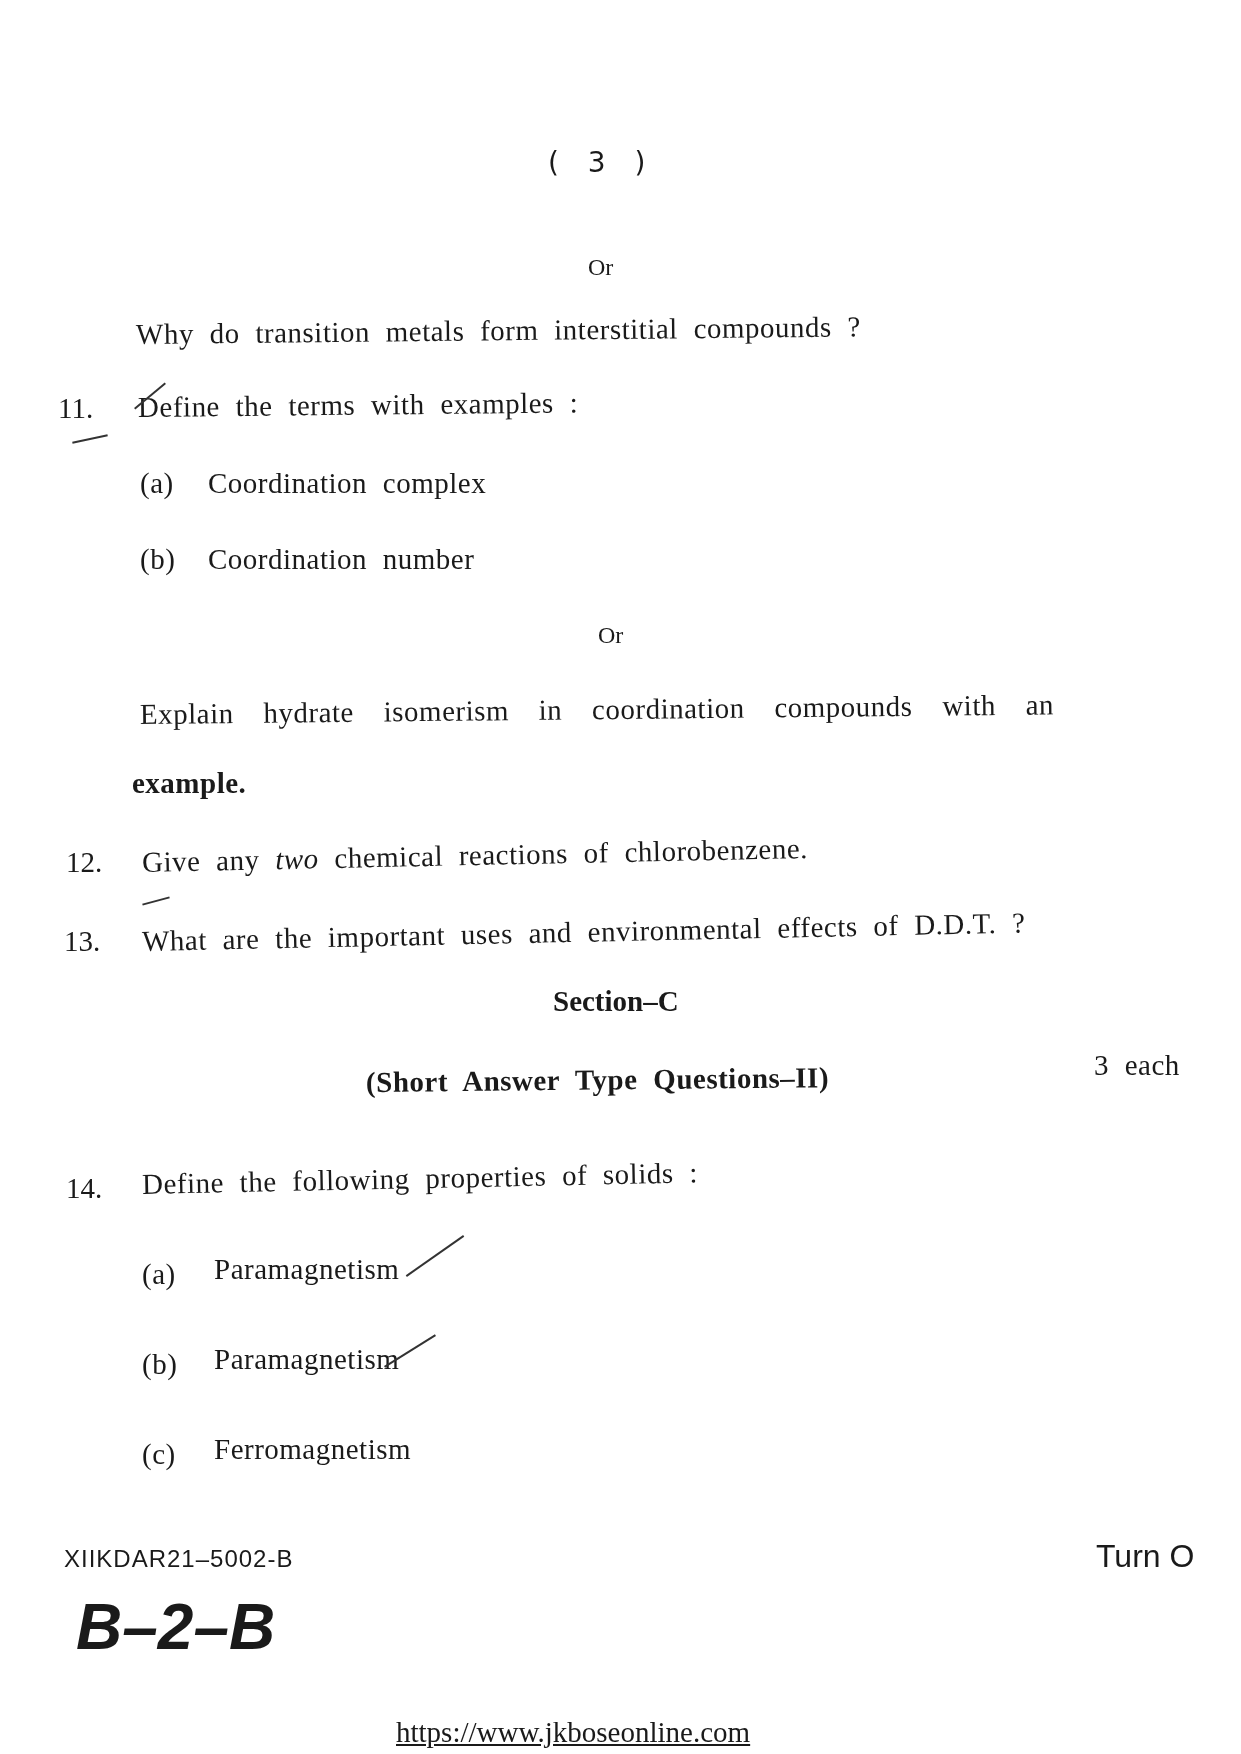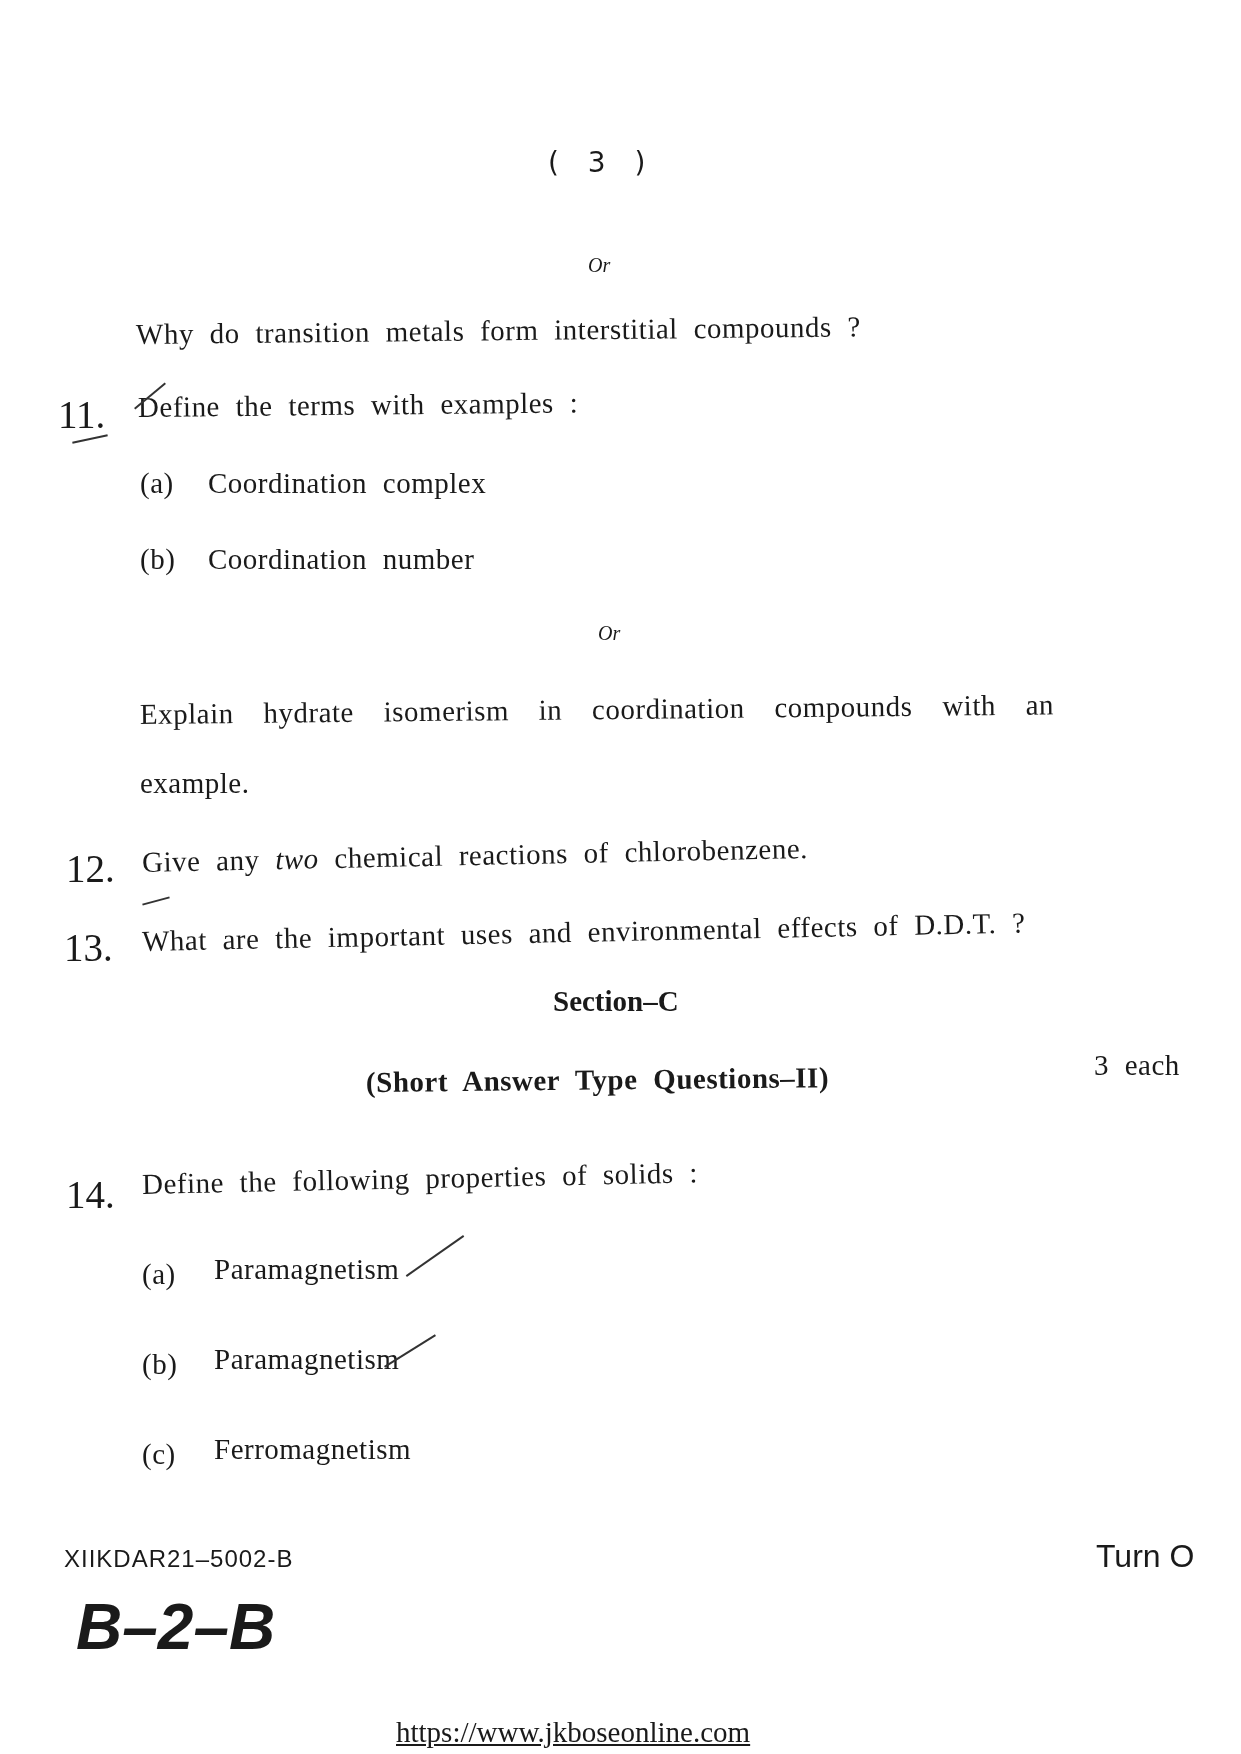--- a/index.html
+++ b/index.html
@@ -3,24 +3,24 @@
   <meta charset="utf-8">
   <style>
     html, body { margin: 0; padding: 0; background: #ffffff; }
     body {
       width: 1241px; height: 1754px; position: relative; overflow: hidden;
       font-family: "Liberation Serif", "DejaVu Serif", serif; color: #1a1a1a;
     }
     .abs { position: absolute; white-space: nowrap; }
     .txt { font-size: 29px; letter-spacing: 0.5px; word-spacing: 8px; }
     .page-no { left: 548px; top: 146px; font-size: 28px; letter-spacing: 10px; font-family: "DejaVu Sans", sans-serif; }
-    .or { font-style: italic; font-size: 20px; }
+    .or { font-size: 24px; }
     .bold { font-weight: bold; }
     .sans { font-family: "Liberation Sans", "DejaVu Sans", sans-serif; }
-    .qnum { font-size: 39px; }
+    .qnum { font-size: 29px; }
     .tilt1 { transform: rotate(-0.6deg); transform-origin: left center; }
     .tilt2 { transform: rotate(-1.2deg); transform-origin: left center; }
     .mark { position: absolute; border-top: 2px solid #333; }
   </style>
 </head>
 <body>
 
 <div class="abs page-no">( 3 )</div>
 
 <div class="abs or" style="left:588px; top:254px;">Or</div>
@@ -30,21 +30,21 @@
 <div class="abs qnum" style="left:58px; top:392px;">11.</div>
 <div class="abs txt tilt1" style="left:138px; top:391px;">Define the terms with examples :</div>
 <div class="abs txt" style="left:140px; top:467px;">(a)</div>
 <div class="abs txt" style="left:208px; top:467px;">Coordination complex</div>
 <div class="abs txt" style="left:140px; top:543px;">(b)</div>
 <div class="abs txt" style="left:208px; top:543px;">Coordination number</div>
 
 <div class="abs or" style="left:598px; top:622px;">Or</div>
 
 <div class="abs txt tilt1" style="left:140px; top:698px; word-spacing:22px;">Explain hydrate isomerism in coordination compounds with an</div>
-<div class="abs txt" style="left:140px; top:767px;">example.</div>
+<div class="abs txt" style="left:132px; top:767px;font-weight:bold;">example.</div>
 
 <div class="abs qnum" style="left:66px; top:846px;">12.</div>
 <div class="abs txt tilt2" style="left:142px; top:846px;">
   <span>Give any</span>
   <em>two</em>
   <span>chemical reactions of chlorobenzene.</span>
 </div>
 
 <div class="abs qnum" style="left:64px; top:925px;">13.</div>
 <div class="abs txt tilt2" style="left:142px; top:925px;">What are the important uses and environmental effects of D.D.T. ?</div>

